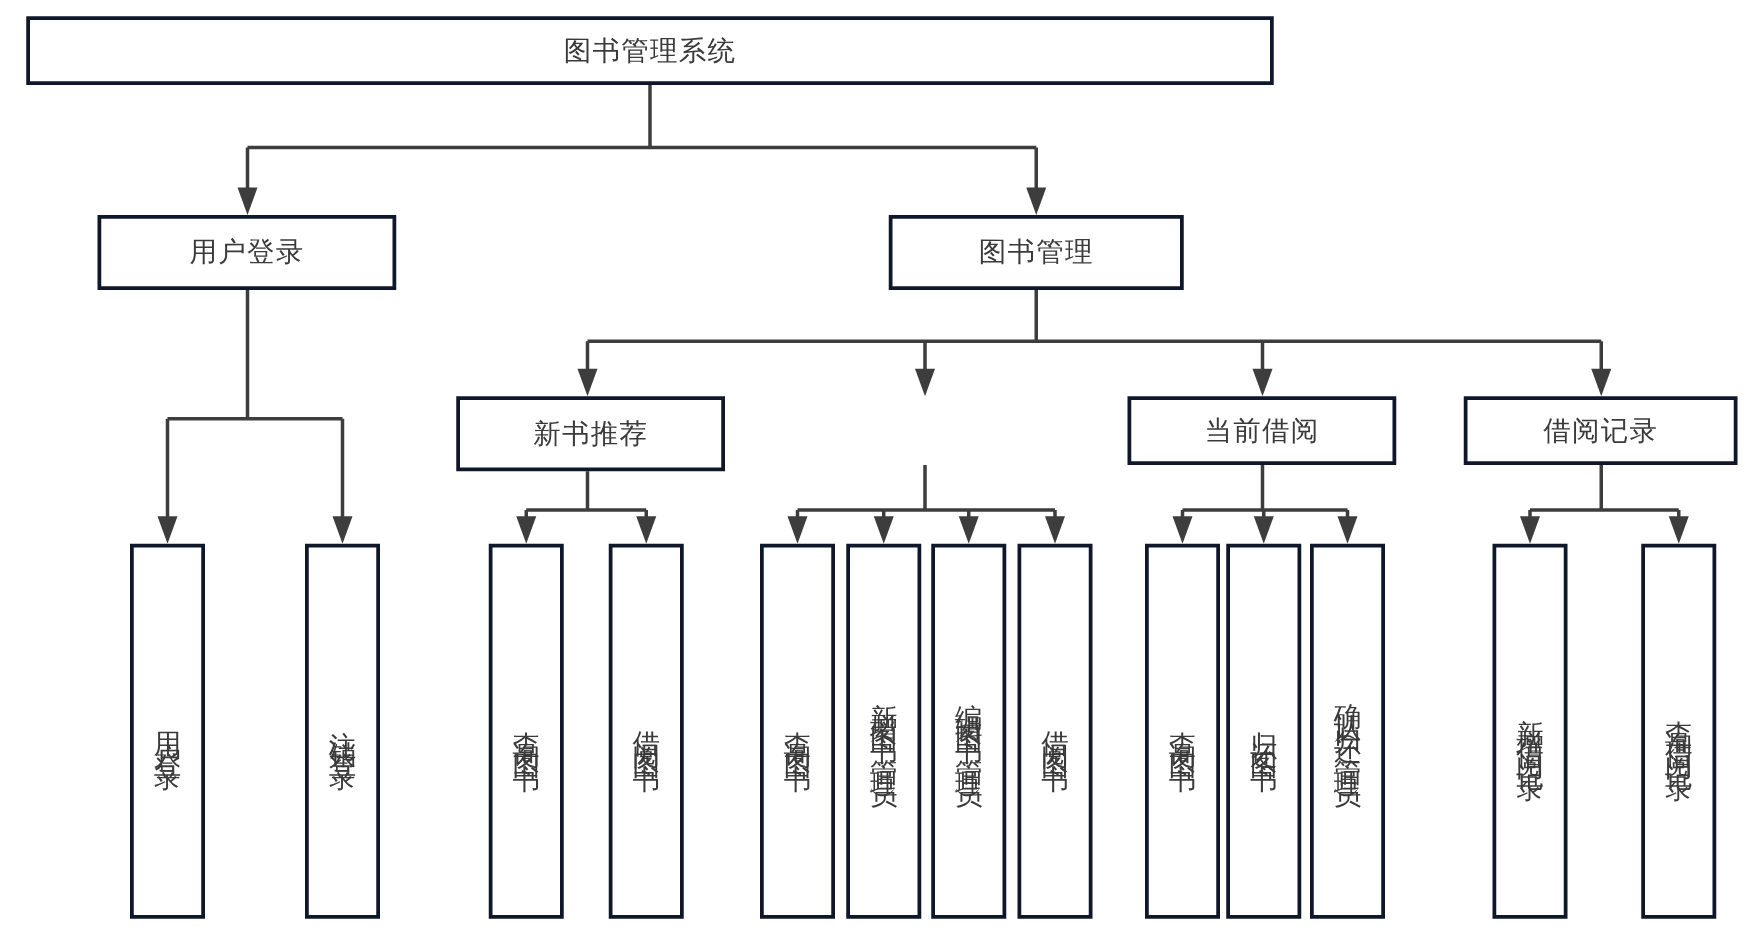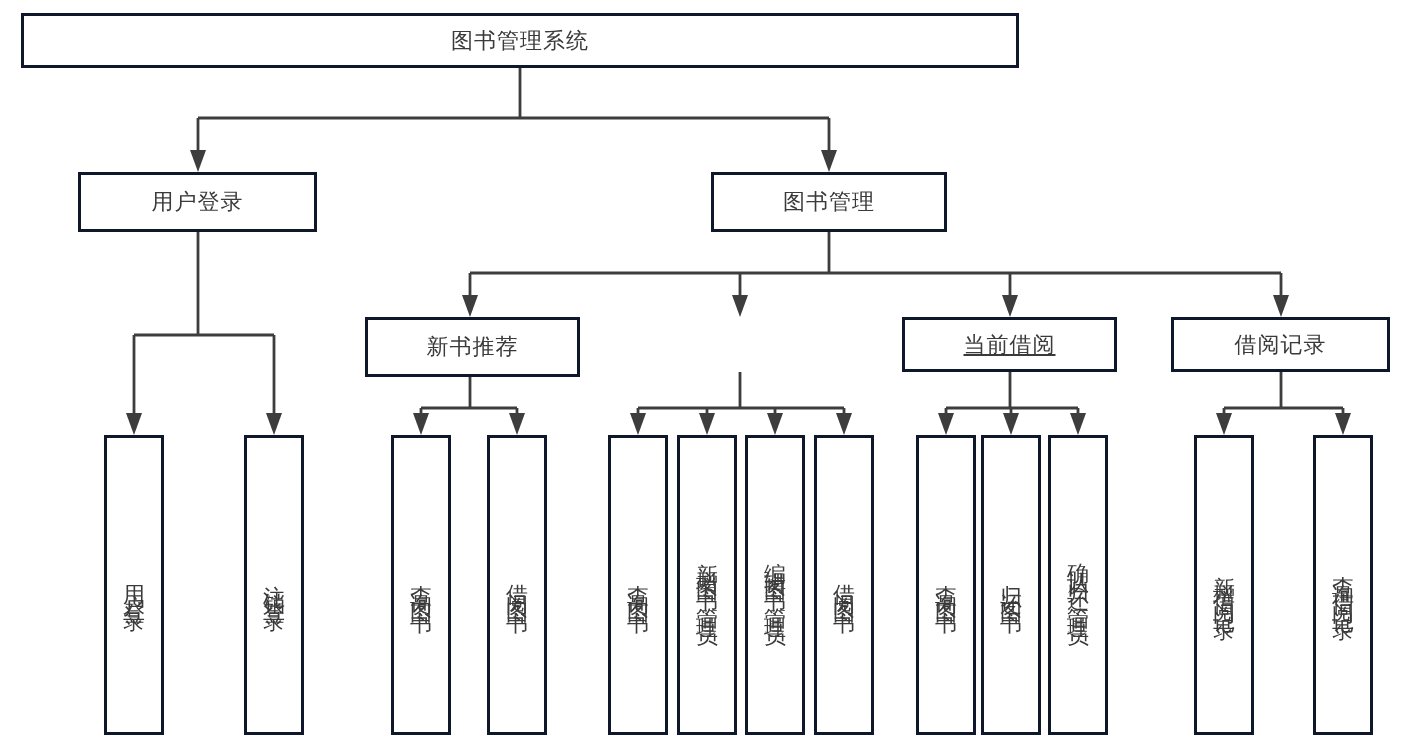--- a/index.html
+++ b/index.html
@@ -126,21 +126,21 @@
   <div class="node h" style="left:78px; top:172px; width:239px; height:60px;">
     <span>用户登录</span>
   </div>
   <div class="node h" style="left:711px; top:172px; width:236px; height:60px;">
     <span>图书管理</span>
   </div>
 
   <div class="node h" style="left:365px; top:317px; width:215px; height:60px;">
     <span>新书推荐</span>
   </div>
-  <div class="node h" style="left:902px; top:317px; width:215px; height:55px;text-decoration:underline;">
+  <div class="node h" style="left:902px; top:317px; width:215px; height:55px;">
     <span>当前借阅</span>
   </div>
   <div class="node h" style="left:1171px; top:317px; width:219px; height:55px;">
     <span>借阅记录</span>
   </div>
 
   <div class="node v" style="left:104px; top:435px; width:60px; height:300px;">
     <span class="vlabel">用户登录</span>
   </div>
   <div class="node v" style="left:244px; top:435px; width:60px; height:300px;">

